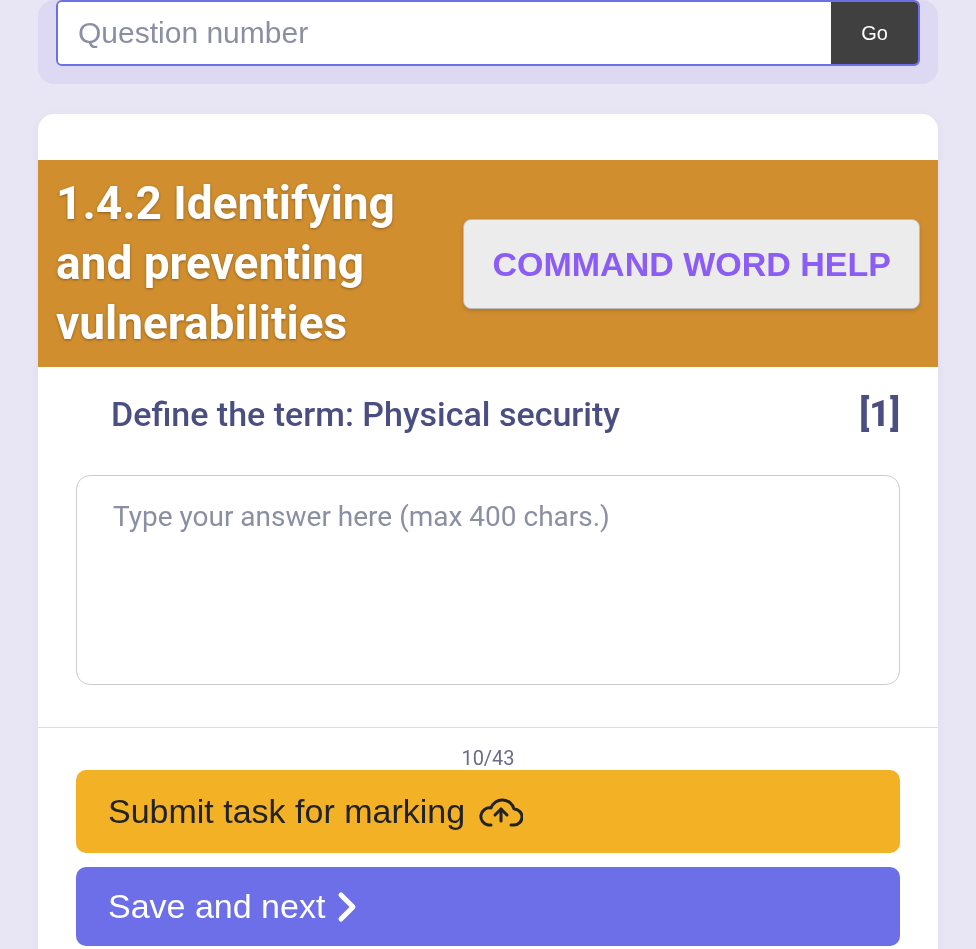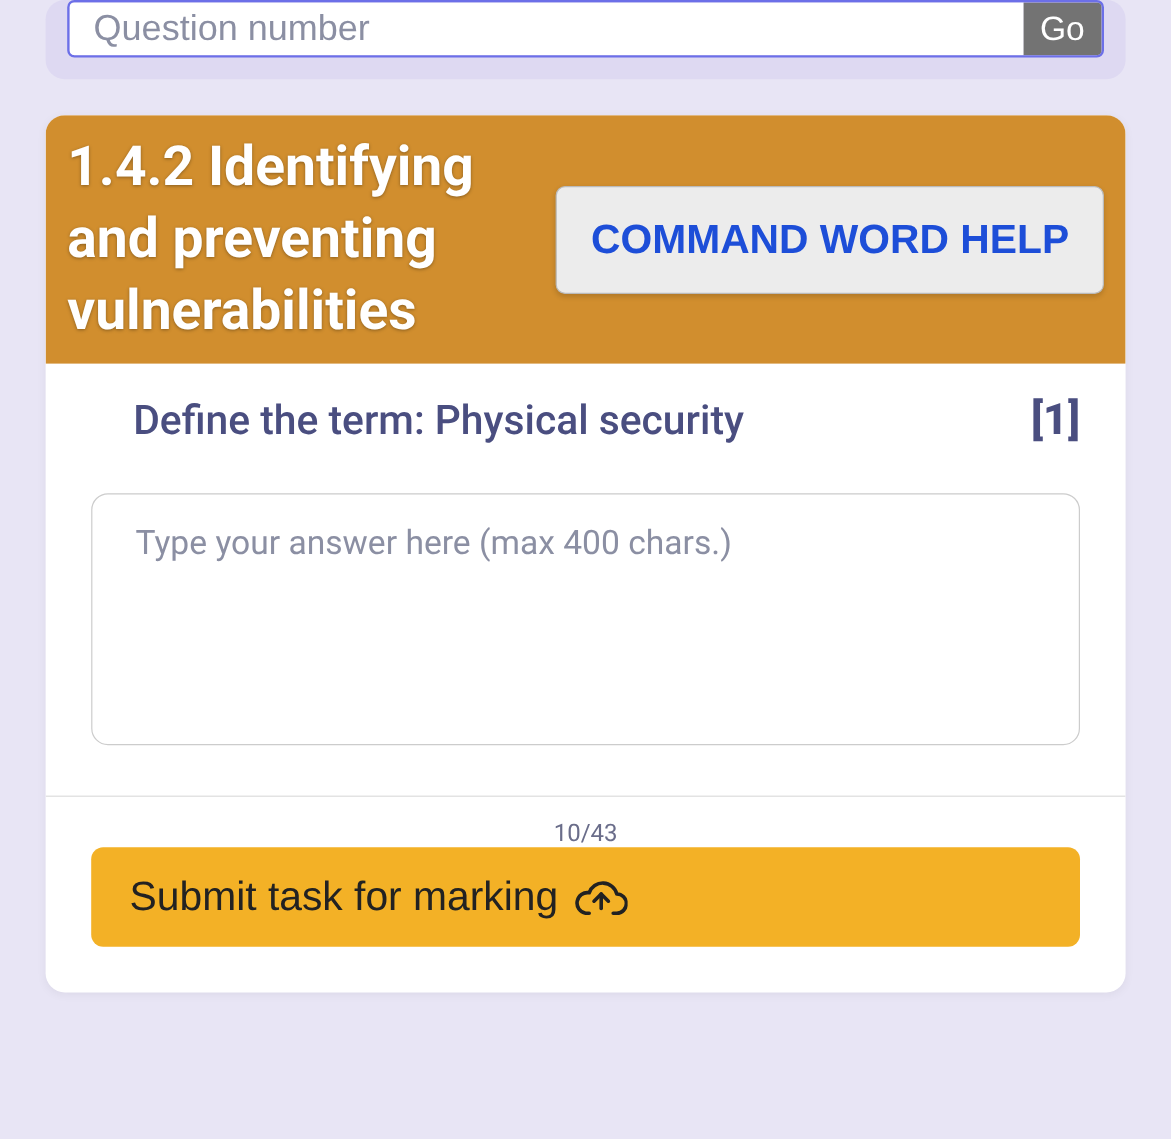--- a/index.html
+++ b/index.html
@@ -22,74 +22,75 @@
     background: #ded9f2;
     border-radius: 16px;
     padding: 0 18px 18px 18px;
     margin-bottom: 30px;
   }
   .search-row {
     display: flex;
     border: 2px solid #6c6fe8;
     border-radius: 6px;
     overflow: hidden;
-    height: 48px;
+    height: 66px;
   }
   .search-input {
     flex: 1;
     border: none;
     font-size: 30px;
     color: #8b8fa3;
     padding: 0 20px;
     outline: none;
     background: #fff;
   }
   .search-input::placeholder {
     color: #8b8fa3;
   }
   .go-button {
-    background: #737373;
+    background: #404040;
     color: #fff;
     border: none;
-    font-size: 28px;
-    padding: 0 14px;
+    font-size: 20px;
+    padding: 0 30px;
     cursor: pointer;
   }
   .card {
     background: #fff;
     border-radius: 16px;
     overflow: hidden;
     box-shadow: 0 2px 8px rgba(0,0,0,0.05);
   }
   .card-header {
     background: #d18e2e;
     display: flex;
     align-items: center;
     padding: 14px 18px;
     gap: 20px;
+    margin-top: 46px;
   }
   .card-title {
     flex: 1;
     color: #fff;
     font-size: 46px;
     font-weight: 700;
     text-shadow: 0 1px 3px rgba(0,0,0,0.35);
     line-height: 1.3;
   }
   .help-button {
     background: #ececec;
     border: 1px solid #bbb;
     border-radius: 8px;
     font-size: 34px;
     font-weight: 700;
     padding: 22px 28px;
     text-align: center;
     line-height: 1.3;
     cursor: pointer;
-    color: #1d4ed8;
+    color: #8b5cf6;
     min-width: 265px;
     box-shadow: 0 2px 4px rgba(0,0,0,0.15);
   }
   .question-section {
     padding: 26px 38px 38px 38px;
     border-bottom: 1px solid #ddd;
   }
   .question-row {
     display: flex;
     justify-content: space-between;
@@ -194,18 +195,24 @@
       <div class="progress">10/43</div>
       <div class="button-stack">
         <button class="submit-button">
           <span>Submit task for marking</span>
           <svg class="icon-svg" width="44" height="34" viewBox="0 0 44 34" fill="none" stroke="#222" stroke-width="3" stroke-linecap="round" stroke-linejoin="round">
             <path d="M32 30 L35 30 A8 8 0 0 0 35 14 A12 12 0 0 0 12 13 A8 8 0 0 0 9 30 L12 30"></path>
             <path d="M22 26 L22 14"></path>
             <path d="M16 20 L22 14 L28 20"></path>
           </svg>
         </button>
+        <button class="save-button">
+          <span>Save and next</span>
+          <svg class="icon-svg" width="20" height="32" viewBox="0 0 20 32" fill="none" stroke="#fff" stroke-width="5" stroke-linecap="round" stroke-linejoin="round">
+            <path d="M4 4 L16 16 L4 28"></path>
+          </svg>
+        </button>
       </div>
     </div>
 
   </div>
 
 </div>
 
 </body></html>

